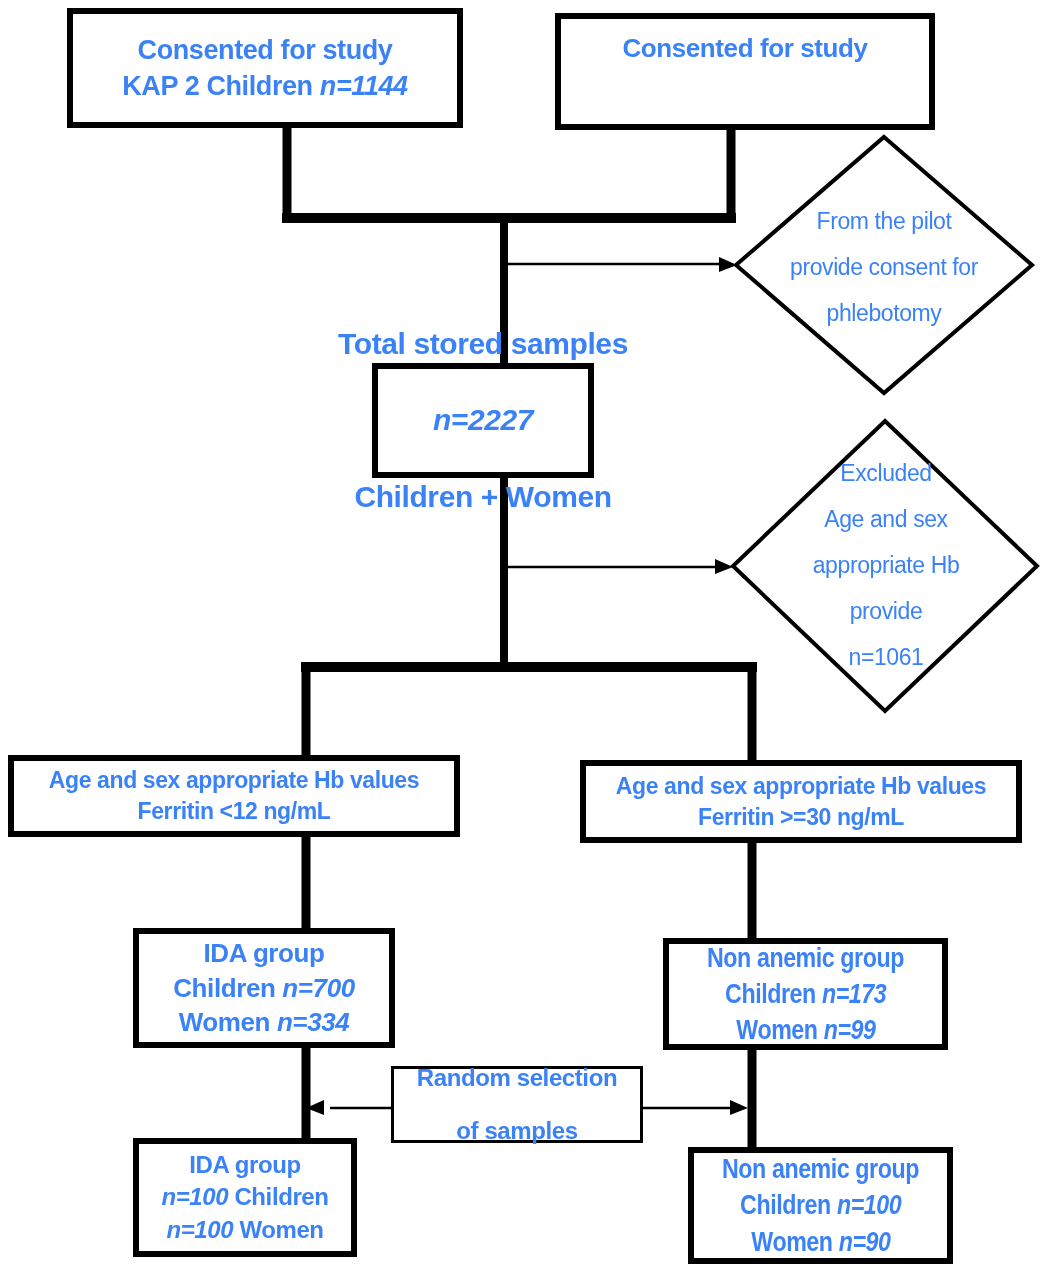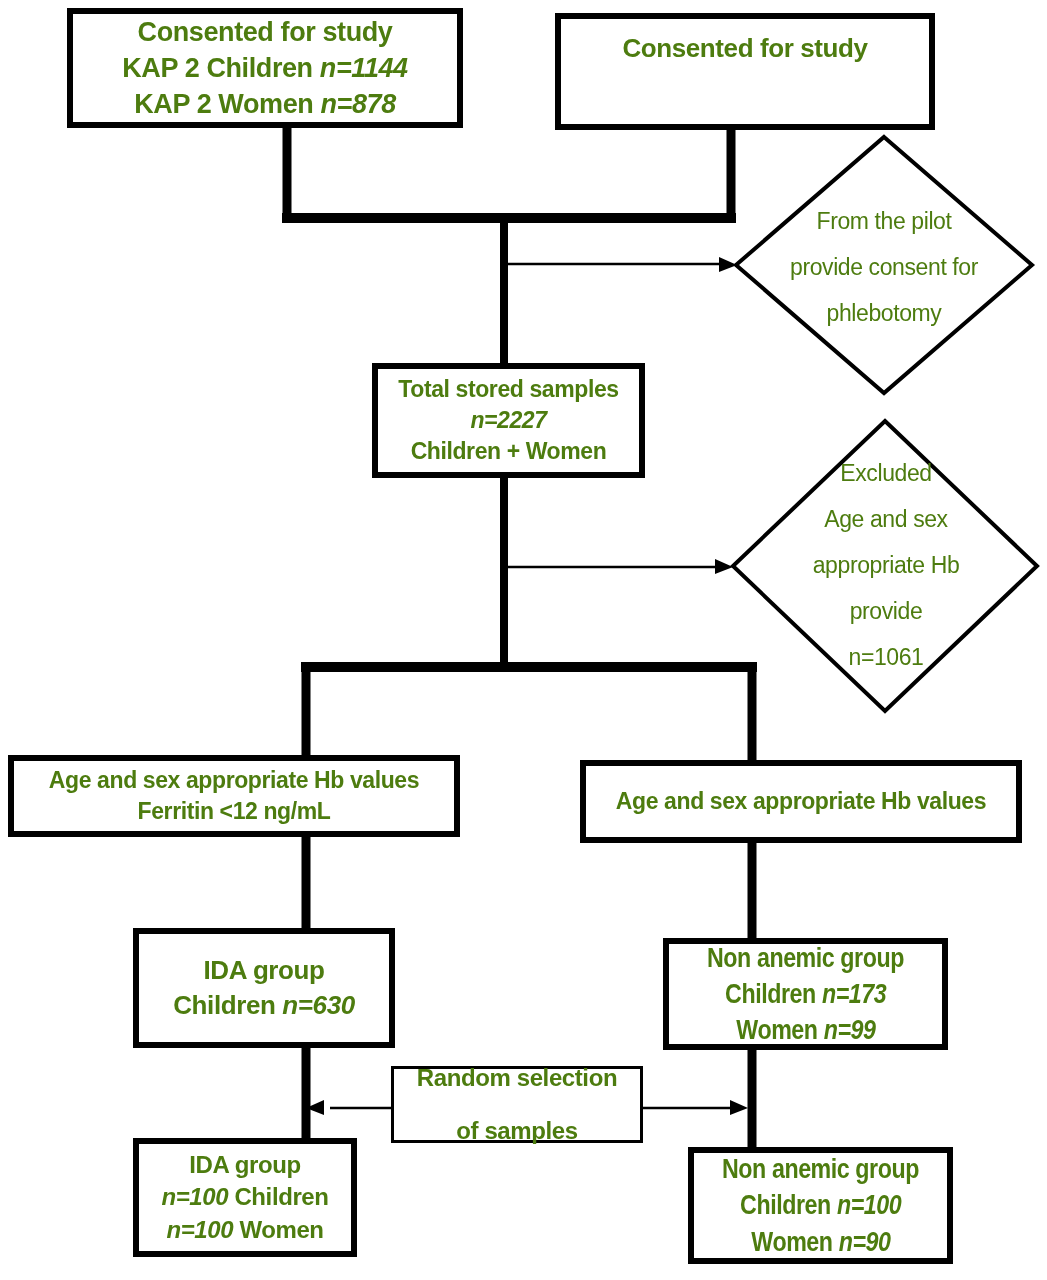--- a/index.html
+++ b/index.html
@@ -1,21 +1,21 @@
 <!DOCTYPE html>
 <html><head>
 <meta charset="utf-8">
 <style>
   html,body{margin:0;padding:0;background:#ffffff;}
   .stage{
     position:relative;
     width:1047px;height:1280px;
     background:#ffffff;
     font-family:"Liberation Sans", sans-serif;
-    color:#4d7c0f;
+    color:#3b82f6;
     overflow:hidden;
   }
   .layer{position:absolute;left:0;top:0;width:1047px;height:1280px;}
   .node{
     position:absolute;
     background:#ffffff;
     border:6px solid #000;
     box-sizing:border-box;
     display:flex;flex-direction:column;
     justify-content:center;align-items:center;
@@ -23,21 +23,21 @@
     font-weight:bold;
   }
   .line{white-space:nowrap;line-height:1.34;}
   .it{font-style:italic;}
   .narrow .line{transform:scaleX(0.86);transform-origin:50% 50%;letter-spacing:-0.5px;}
 
   
   .box-kap      {left:67px;  top:8px;    width:396px; height:120px; font-size:27px; letter-spacing:-0.4px;}
   .box-pilot    {left:555px; top:13px;   width:380px; height:117px; font-size:26px; letter-spacing:-0.4px;
                  justify-content:flex-start; padding-top:12px;}
-  .box-total    {left:372px; top:363px;  width:273px; height:115px; font-size:23px; letter-spacing:-0.4px;}
+  .box-total    {left:372px; top:363px;  width:222px; height:115px; font-size:30px; letter-spacing:-0.4px;gap:36px;}
   .box-hblow    {left:8px;   top:755px;  width:452px; height:82px;  font-size:23px; letter-spacing:-0.4px;}
   .box-hbhigh   {left:580px; top:760px;  width:442px; height:83px;  font-size:23px; letter-spacing:-0.4px;}
   .box-ida      {left:133px; top:928px;  width:262px; height:120px; font-size:26px; letter-spacing:-0.4px;}
   .box-nonanem  {left:663px; top:938px;  width:285px; height:112px; font-size:27px;}
   .box-random   {left:391px; top:1066px; width:252px; height:77px;  font-size:24px; border-width:3px; letter-spacing:-0.4px;gap:20px;}
   .box-idafinal {left:133px; top:1138px; width:224px; height:119px; font-size:24px; letter-spacing:-0.4px;}
   .box-nafinal  {left:688px; top:1147px; width:265px; height:117px; font-size:27px;}
 
   
   .dtext{
@@ -90,45 +90,46 @@
     <line x1="642" y1="1108" x2="730" y2="1108" stroke-width="2.5"></line>
     <polygon class="head" points="748,1108 730,1100 730,1115"></polygon>
 
     <polygon class="diamond" points="884,137 1032,265 884,393 736,265"></polygon>
     <polygon class="diamond" points="885,421 1037,566 885,711 733,566"></polygon>
   </svg>
 
   <div class="node box-kap">
     <div class="line"><span>Consented for study</span></div>
     <div class="line"><span>KAP 2 Children </span><span class="it">n=1144</span></div>
-    <div class="line"><span>KAP 2 Women </span><span class="it">n=878</span></div>
   </div>
 
   <div class="node box-pilot">
     <div class="line"><span>Consented for study</span></div>
   </div>
 
   <div class="node box-total">
     <div class="line"><span>Total stored samples</span></div>
     <div class="line"><span class="it">n=2227</span></div>
     <div class="line"><span>Children + Women</span></div>
   </div>
 
   <div class="node box-hblow">
     <div class="line"><span>Age and sex appropriate Hb values</span></div>
     <div class="line"><span>Ferritin &lt;12 ng/mL</span></div>
   </div>
 
   <div class="node box-hbhigh">
     <div class="line"><span>Age and sex appropriate Hb values</span></div>
+    <div class="line"><span>Ferritin &gt;=30 ng/mL</span></div>
   </div>
 
   <div class="node box-ida">
     <div class="line"><span>IDA group</span></div>
-    <div class="line"><span>Children </span><span class="it">n=630</span></div>
+    <div class="line"><span>Children </span><span class="it">n=700</span></div>
+    <div class="line"><span>Women </span><span class="it">n=334</span></div>
   </div>
 
   <div class="node box-nonanem narrow">
     <div class="line"><span>Non anemic group</span></div>
     <div class="line"><span>Children </span><span class="it">n=173</span></div>
     <div class="line"><span>Women </span><span class="it">n=99</span></div>
   </div>
 
   <div class="node box-random">
     <div class="line"><span>Random selection</span></div>

